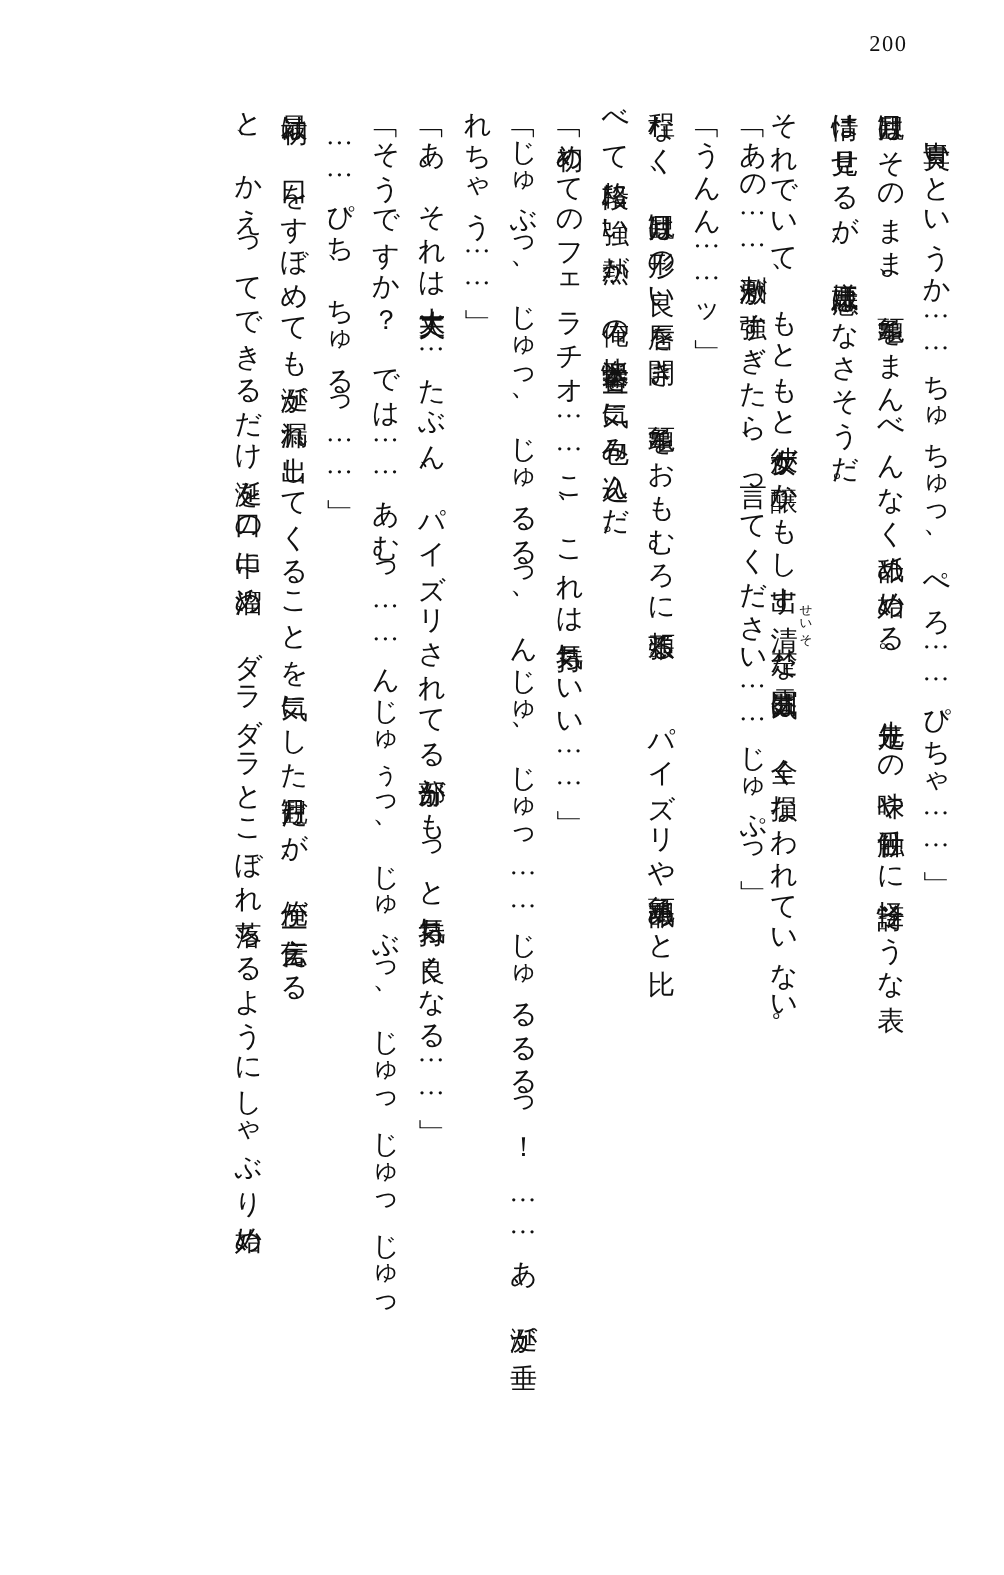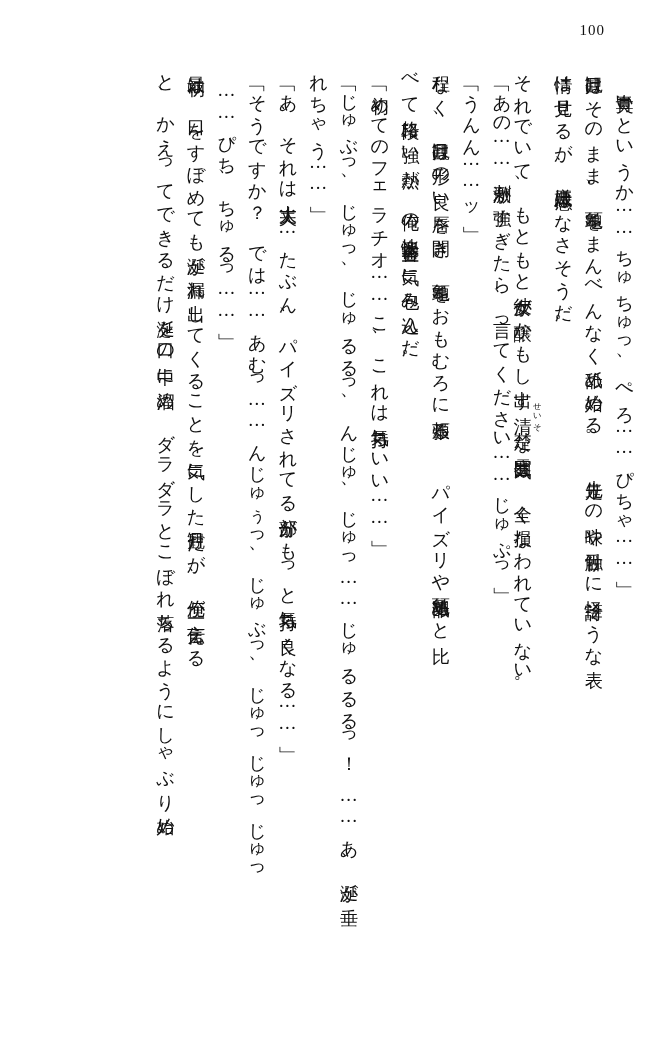--- a/index.html
+++ b/index.html
@@ -66,21 +66,21 @@
     letter-spacing: 0px;
     line-height: 1;
     font-family: "Liberation Serif", "DejaVu Serif", serif;
   }
 </style>
 </head>
 <body>
 
 <div id="page">
 
-  <div id="page-number">100</div>
+  <div id="page-number">200</div>
 
   <div id="text-body">
       <div class="vline indent">青臭いというか……ちゅちゅっ、ぺろ……ぴちゃ……」</div>
       <div class="vline">観月はそのまま、亀頭をまんべんなく舐め始める。　先走りの味や舌触りに怪訝そうな表</div>
       <div class="vline">情は見せるが、嫌悪感はなさそうだ。</div>
       <div class="vline">それでいて、もともと彼女が醸かもし出す<ruby>清楚<rt>せいそ</rt></ruby>な雰囲気は、全く損なわれていない。</div>
       <div class="vline indent">「あの……刺激が強すぎたら、言ってください……じゅぷっ」</div>
       <div class="vline indent">「うんん……ッ」</div>
       <div class="vline">程なく、観月は形の良い唇を開き、亀頭をおもむろに頬張る。　パイズリや亀頭舐めと比</div>
       <div class="vline">べて格段に強い熱が、俺の快楽器官を一気に包み込んだ。</div>

